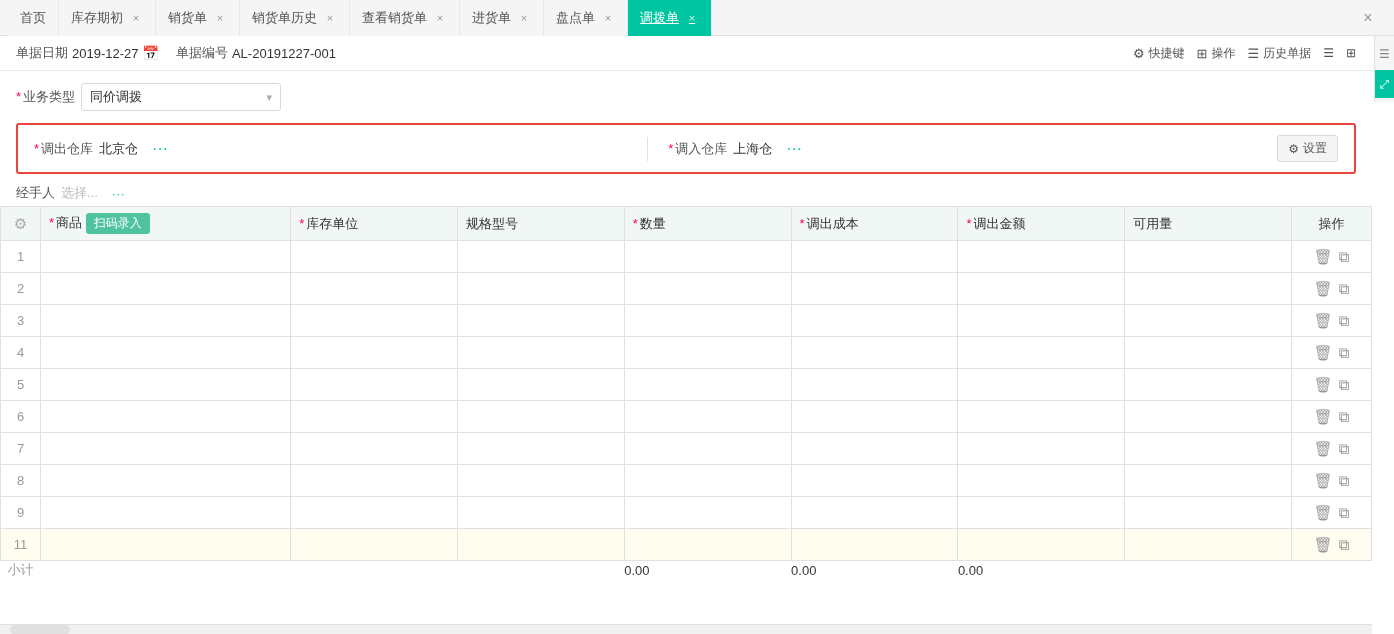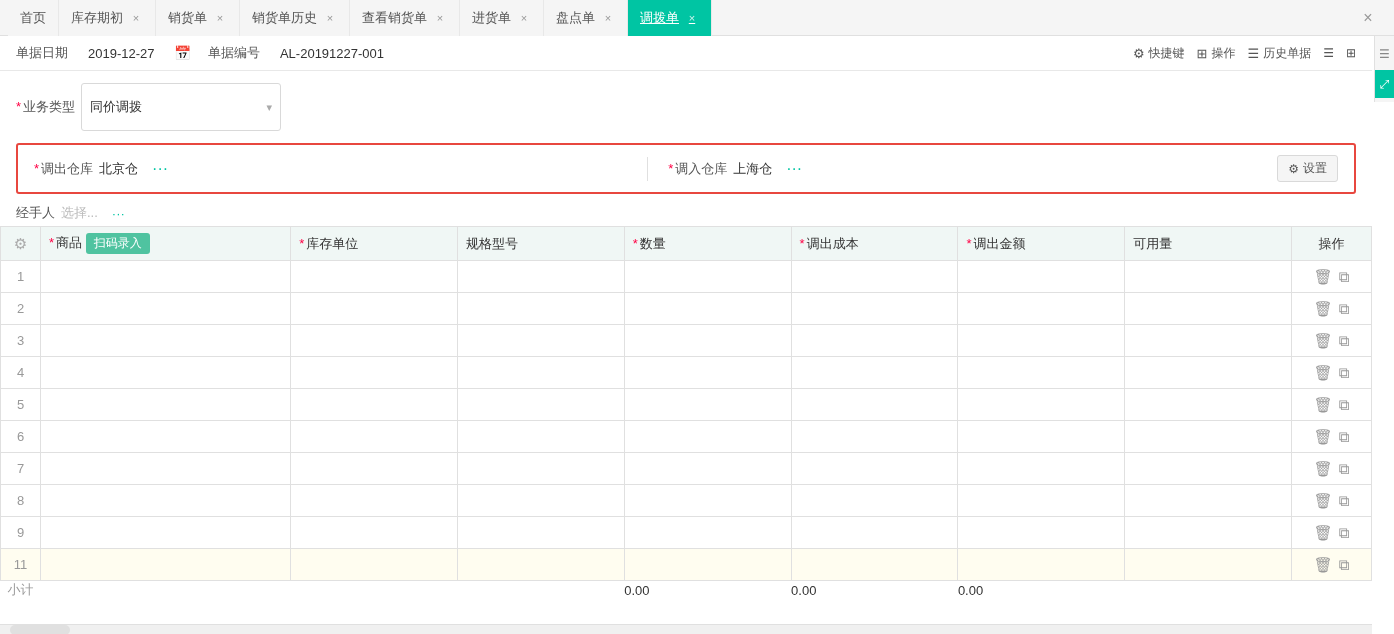--- a/index.html
+++ b/index.html
@@ -26,36 +26,36 @@
       margin-left: auto; width: 36px; height: 36px; display: flex; align-items: center;
       justify-content: center; cursor: pointer; font-size: 16px; color: #999;
     }
 
     
     .toolbar {
       display: flex; align-items: center; padding: 8px 16px; border-bottom: 1px solid #e8e8e8;
       background: #fff; gap: 20px;
     }
     .toolbar-left { display: flex; align-items: center; gap: 16px; flex: 1; }
-    .toolbar-field { display: flex; align-items: center; gap: 20px; }
+    .toolbar-field { display: flex; align-items: center; gap: 4px; }
     .toolbar-label { color: #555; font-size: 13px; }
     .toolbar-value { color: #333; font-size: 13px; font-weight: 500; }
     .calendar-icon { color: #00c5a3; cursor: pointer; font-size: 14px; }
     .toolbar-right { display: flex; align-items: center; gap: 12px; font-size: 12px; color: #555; }
     .toolbar-right-item { display: flex; align-items: center; gap: 4px; cursor: pointer; color: #555; }
     .toolbar-right-item .icon { font-size: 13px; }
 
     
     .form-area { padding: 12px 16px; display: flex; flex-direction: column; gap: 10px; }
     .form-row { display: flex; align-items: center; gap: 24px; }
     .form-field { display: flex; align-items: center; gap: 6px; }
     .field-label { color: #555; font-size: 13px; }
     .field-label .required { color: #f04; margin-right: 2px; }
     .field-input {
-      border: 1px solid #d9d9d9; border-radius: 3px; padding: 14px 8px;
+      border: 1px solid #d9d9d9; border-radius: 3px; padding: 4px 8px;
       min-width: 160px; font-size: 13px; color: #333; background: #fff;
       display: flex; align-items: center; justify-content: space-between; cursor: pointer;
     }
     .dropdown-arrow { color: #aaa; font-size: 11px; }
 
     
     .red-box {
       border: 2px solid #e8473f; border-radius: 3px; padding: 10px 16px;
       display: flex; align-items: center; gap: 0; background: #fff;
       margin: 0 16px 10px 16px;

